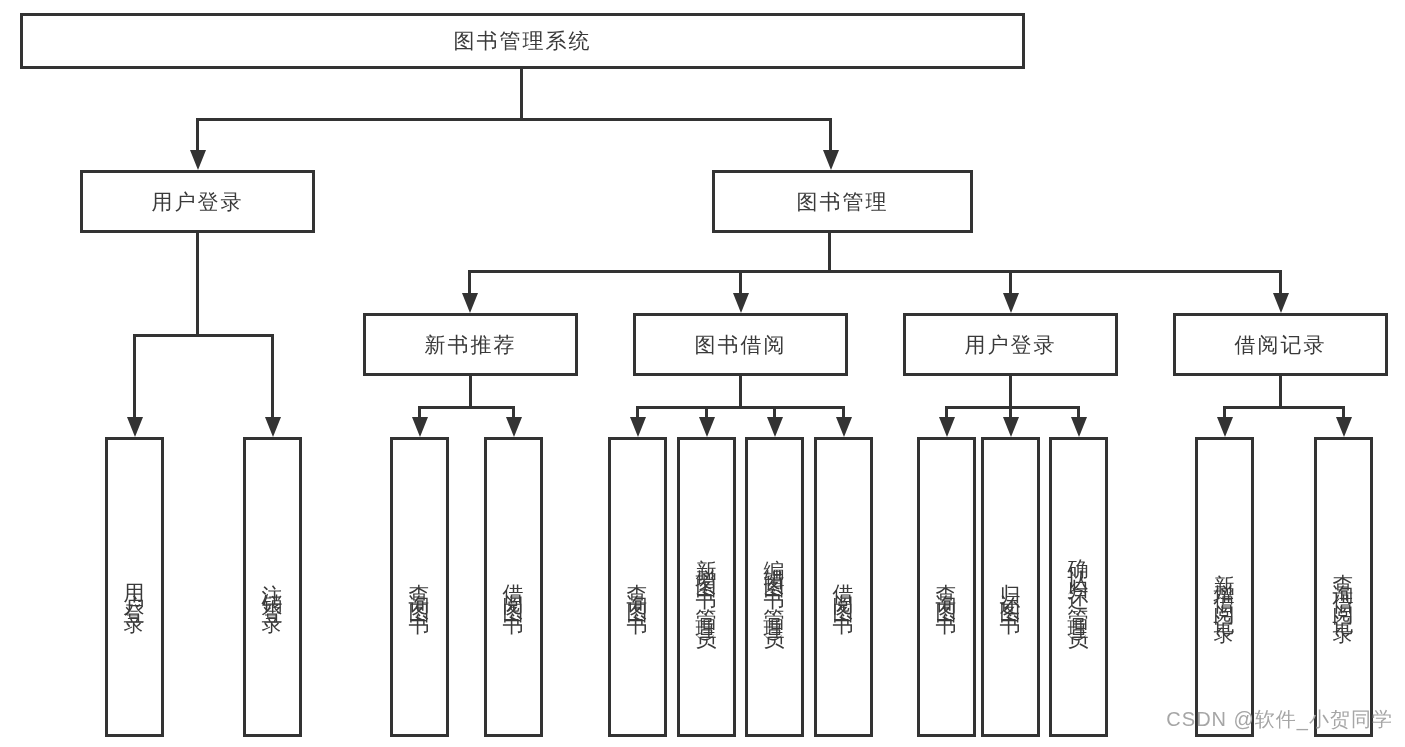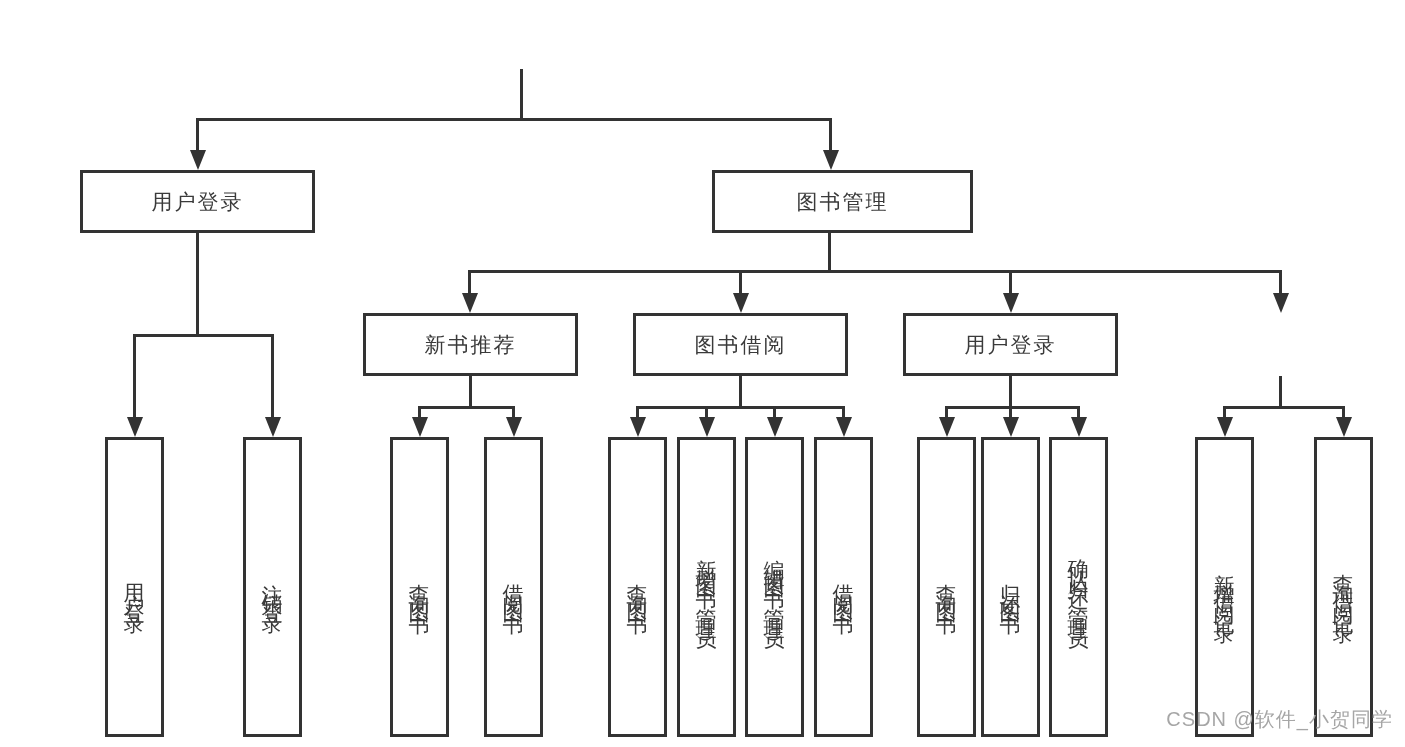--- a/index.html
+++ b/index.html
@@ -26,20 +26,23 @@
   .watermark{
     position:absolute;right:12px;bottom:14px;color:#a6a6a6;
     font-size:20px;letter-spacing:1px;margin-left:47px;
   }
 </style>
 </head>
 <body>
 
 <div class="canvas">
 
+  <div class="box" style="left:20px;top:13px;width:1005px;height:56px;">
+    <span>图书管理系统</span>
+  </div>
 
   <div class="vl" style="left:520px;top:69px;height:52px;"></div>
   <div class="hl" style="left:196px;top:118px;width:636px;"></div>
   <div class="vl" style="left:196px;top:118px;height:38px;"></div>
   <div class="arrow" style="left:190px;top:150px;"></div>
   <div class="vl" style="left:829px;top:118px;height:38px;"></div>
   <div class="arrow" style="left:823px;top:150px;"></div>
 
   <div class="box" style="left:80px;top:170px;width:235px;height:63px;">
     <span>用户登录</span>
@@ -67,20 +70,23 @@
   <div class="arrow" style="left:1273px;top:293px;"></div>
 
   <div class="box" style="left:633px;top:313px;width:215px;height:63px;">
     <span>图书借阅</span>
   </div>
   <div class="box" style="left:363px;top:313px;width:215px;height:63px;">
     <span>新书推荐</span>
   </div>
   <div class="box" style="left:903px;top:313px;width:215px;height:63px;">
     <span>用户登录</span>
+  </div>
+  <div class="box" style="left:1173px;top:313px;width:215px;height:63px;">
+    <span>借阅记录</span>
   </div>
 
   <div class="vl" style="left:469px;top:376px;height:33px;"></div>
   <div class="hl" style="left:418px;top:406px;width:97px;"></div>
   <div class="vl" style="left:418px;top:406px;height:15px;"></div>
   <div class="arrow" style="left:412px;top:417px;"></div>
   <div class="vl" style="left:512px;top:406px;height:15px;"></div>
   <div class="arrow" style="left:506px;top:417px;"></div>
 
   <div class="vl" style="left:739px;top:376px;height:33px;"></div>

